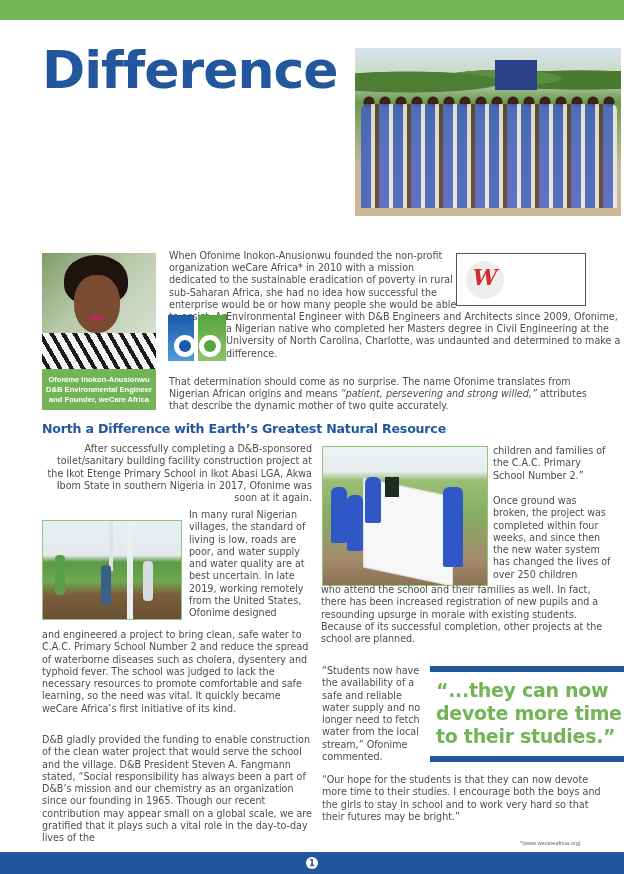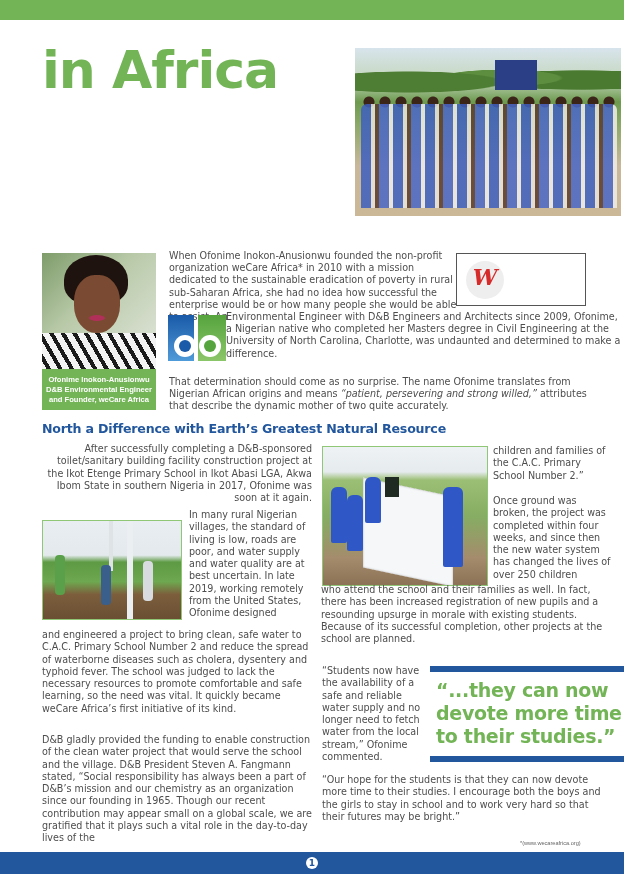--- a/index.html
+++ b/index.html
@@ -98,21 +98,21 @@
     .pull-quote .txt { position: absolute; left: 6px; top: 13px; width: 190px; font-size: 19px; line-height: 23px; font-weight: bold; color: #72b456; letter-spacing: -0.3px; }
 
     .footnote { position: absolute; left: 520px; top: 840px; font-size: 5.6px; color: #666; font-family: "Liberation Sans", sans-serif; }
   </style>
 </head>
 <body>
 
 <div class="top-bar"></div>
 
 <h1 class="title">
-  <span class="t-green">in Africa</span>
+  <span class="t-blue">Difference</span>
 </h1>
 
 <div class="hero-photo" title="Group of schoolchildren in blue uniforms with adults, holding water bottles, in front of a school sign">
   <div class="trees"></div>
   <div class="sign"></div>
   <div class="heads"></div>
   <div class="kids"></div>
 </div>
 
 <div class="portrait" title="Portrait of Ofonime Inokon-Anusionwu">

